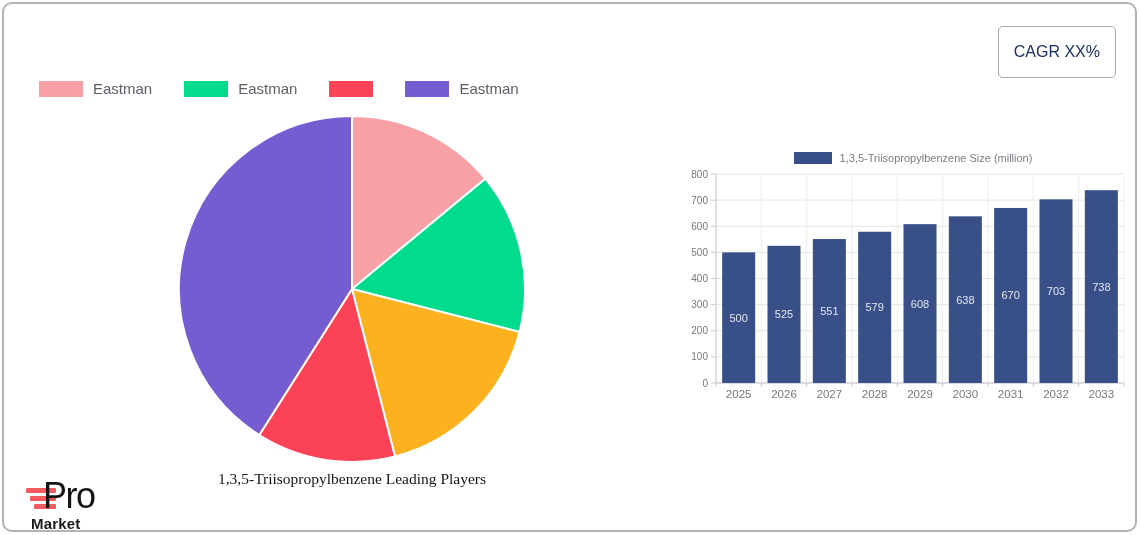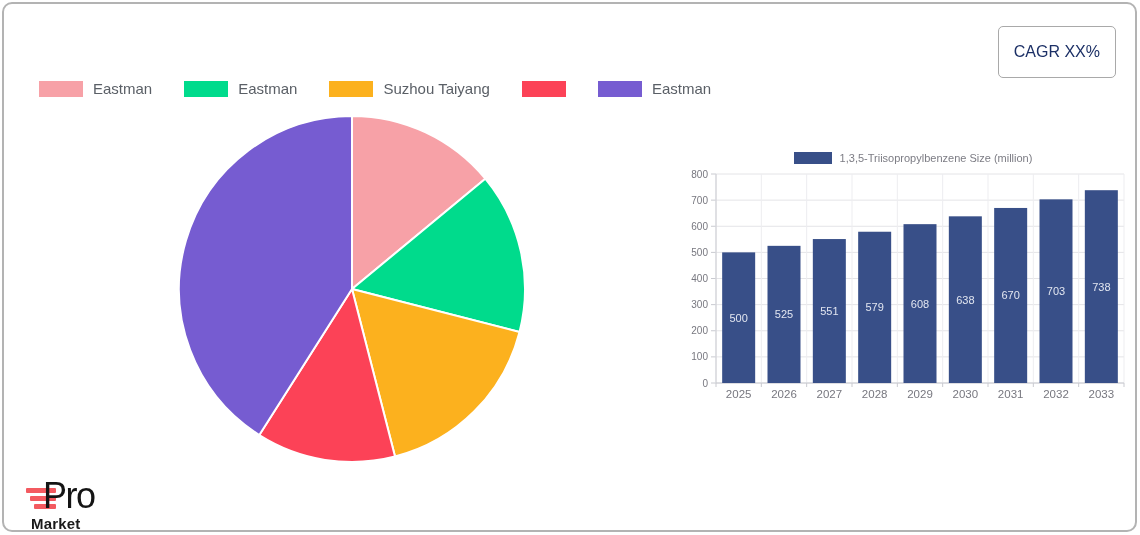--- a/index.html
+++ b/index.html
@@ -41,41 +41,38 @@
   <div class="legend">
       <div class="legend-item">
         <span class="legend-swatch" style="background: rgb(247, 161, 167);"></span>
         <span class="legend-label">Eastman</span>
       </div>
       <div class="legend-item">
         <span class="legend-swatch" style="background: rgb(0, 219, 140);"></span>
         <span class="legend-label">Eastman</span>
       </div>
       <div class="legend-item">
-        <span class="legend-swatch" style="background: rgb(252, 177, 30);"></span>
-        <span class="legend-label">Suzhou Taiyang</span>
-      </div>
-      <div class="legend-item">
         <span class="legend-swatch" style="background: rgb(252, 66, 87);"></span>
         <span class="legend-label" style="margin-left: -10px;"></span>
       </div>
       <div class="legend-item">
         <span class="legend-swatch" style="background: rgb(118, 92, 209);"></span>
         <span class="legend-label">Eastman</span>
       </div>
     </div>
 
   <svg class="pie-svg" width="350" height="350" viewBox="0 0 350 350">
       <path d="M 175 175 L 175.00 2.00 A 173 173 0 0 1 308.30 64.73 Z" fill="#F7A1A7" stroke="#ffffff" stroke-width="2" stroke-linejoin="round"></path>
       <path d="M 175 175 L 308.30 64.73 A 173 173 0 0 1 342.56 218.02 Z" fill="#00DB8C" stroke="#ffffff" stroke-width="2" stroke-linejoin="round"></path>
       <path d="M 175 175 L 342.56 218.02 A 173 173 0 0 1 218.02 342.56 Z" fill="#FCB11E" stroke="#ffffff" stroke-width="2" stroke-linejoin="round"></path>
       <path d="M 175 175 L 218.02 342.56 A 173 173 0 0 1 82.30 321.07 Z" fill="#FC4257" stroke="#ffffff" stroke-width="2" stroke-linejoin="round"></path>
       <path d="M 175 175 L 82.30 321.07 A 173 173 0 0 1 175.00 2.00 Z" fill="#765CD1" stroke="#ffffff" stroke-width="2" stroke-linejoin="round"></path>
     </svg>
 
+  <div class="pie-title">1,3,5-Triisopropylbenzene Leading Players</div>
 
   <div class="barchart">
     <div class="bar-legend">
       <span class="bar-swatch" style="background: rgb(56, 79, 136);"></span>
       <span class="bar-legend-label">1,3,5-Triisopropylbenzene Size (million)</span>
     </div>
     <svg width="452" height="245" viewBox="0 0 452 245">
         <line x1="29" y1="213" x2="437" y2="213" stroke="#e4e4e7" stroke-width="1"></line>
         <line x1="24" y1="213" x2="29" y2="213" stroke="#c9cad0" stroke-width="1"></line>
         <text x="21" y="216.5" text-anchor="end" font-size="10" fill="#77777F">0</text>

